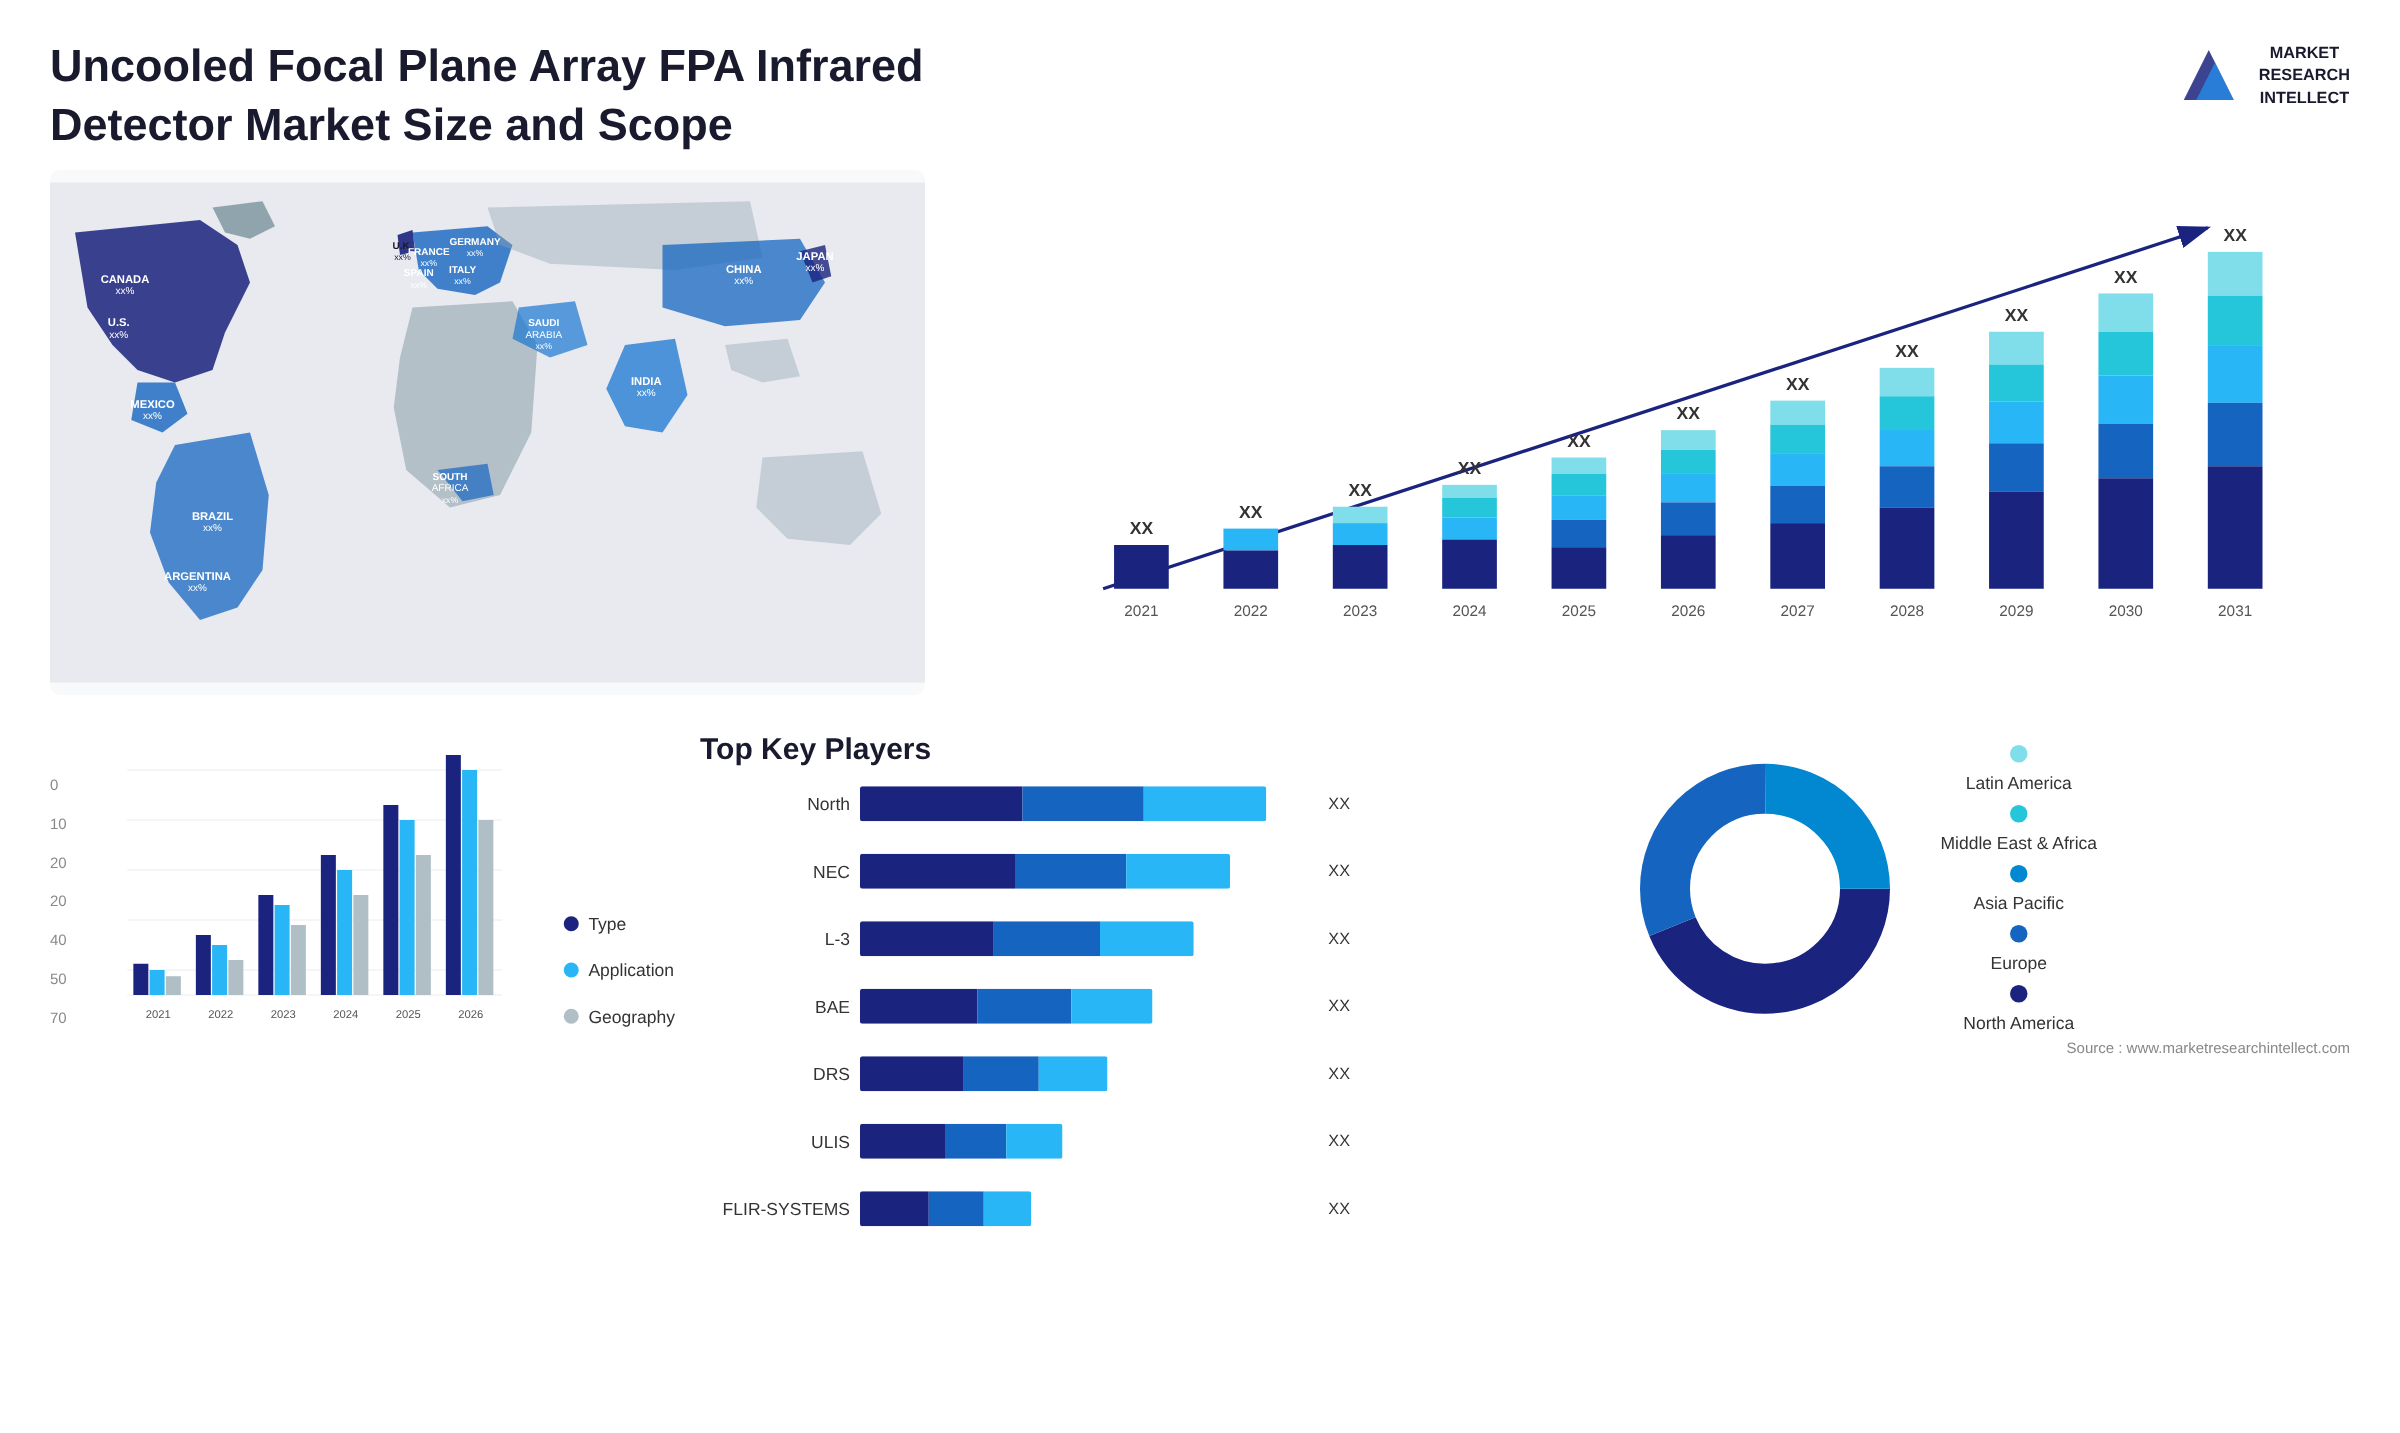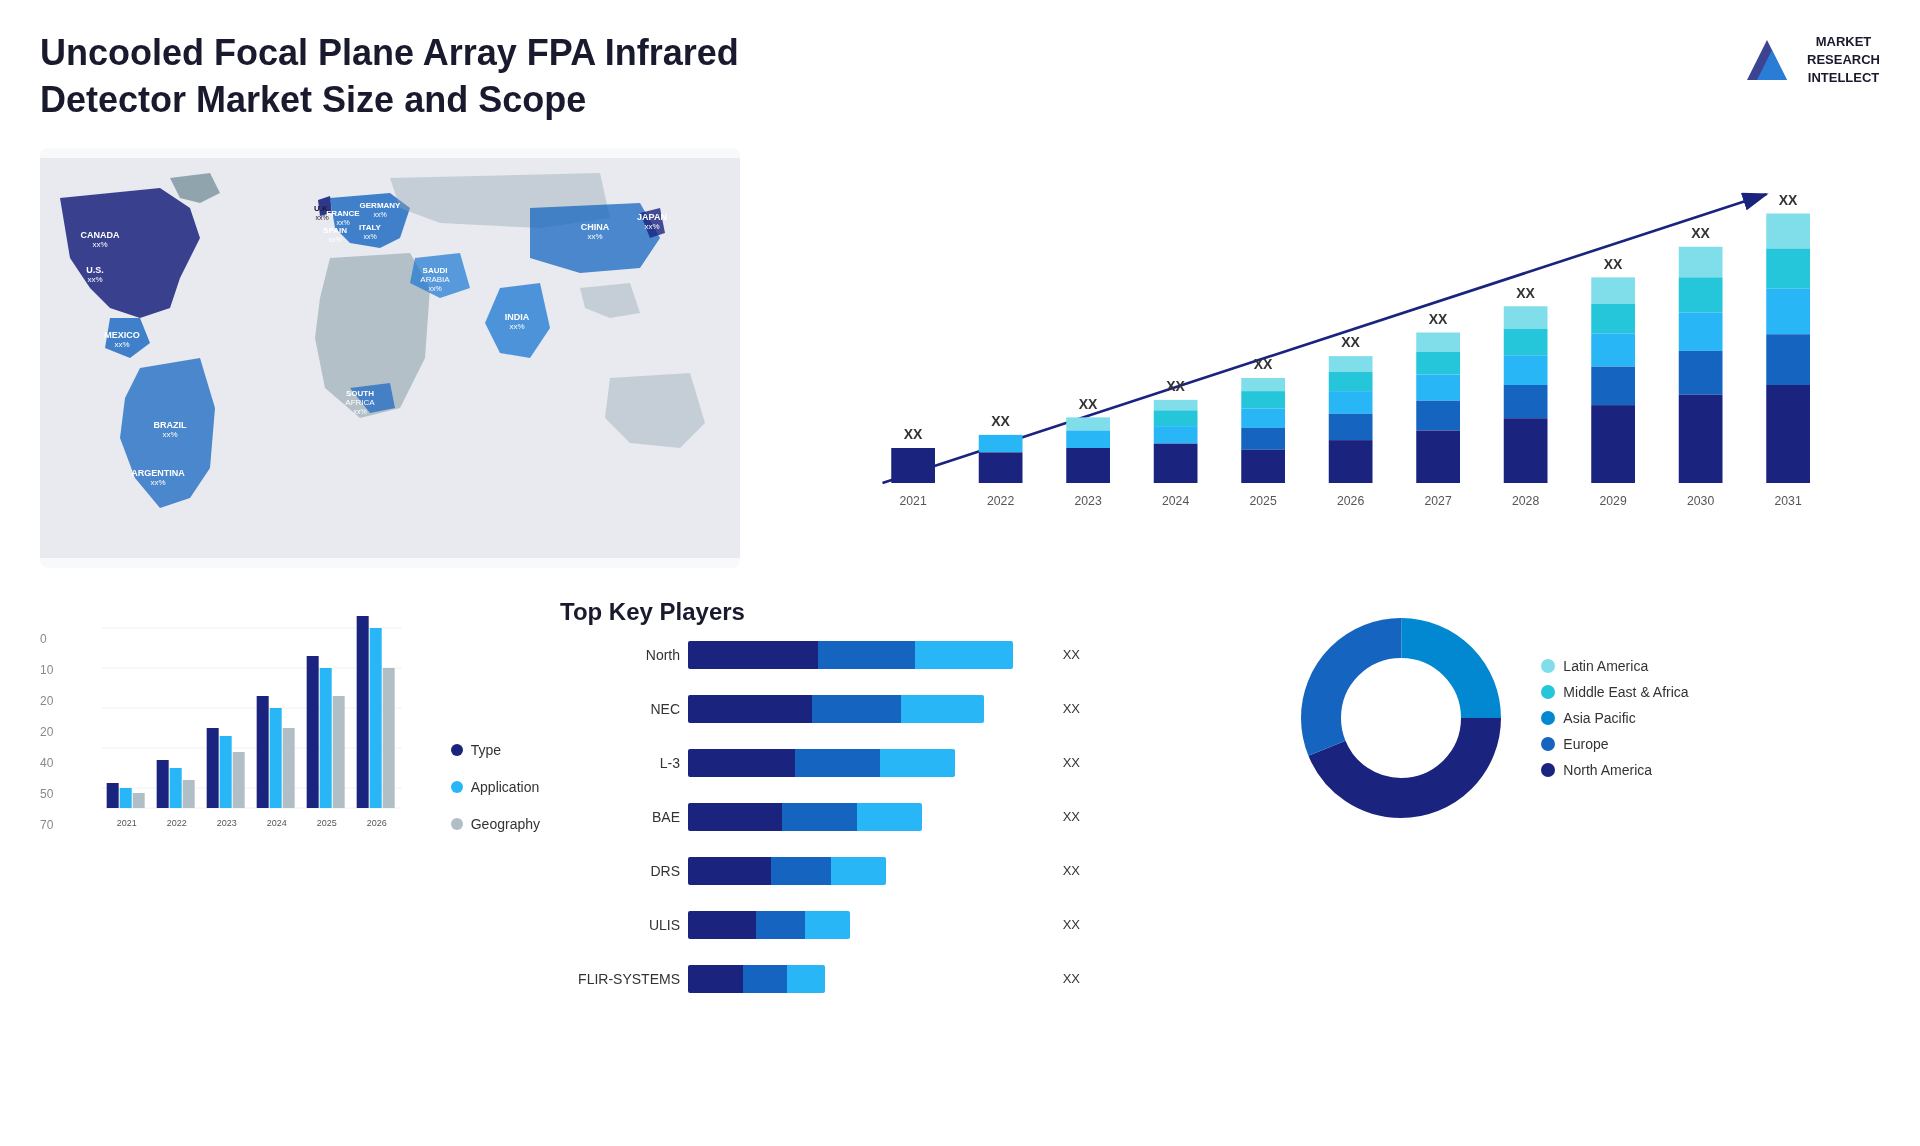--- a/index.html
+++ b/index.html
@@ -17,21 +17,21 @@
       padding: 30px 40px;
       display: flex;
       flex-direction: column;
     }
 
     
     .header {
       display: flex;
       justify-content: space-between;
       align-items: flex-start;
-      margin-bottom: 24px;
+      margin-bottom: 12px;
     }
     .title {
       font-size: 36px;
       font-weight: bold;
       color: #1a1a2e;
       max-width: 700px;
       line-height: 1.3;
     }
     .logo-area {
       display: flex;
@@ -195,20 +195,21 @@
       display: flex;
       flex-direction: column;
       gap: 10px;
       font-size: 14px;
       color: #333;
     }
     .reg-legend-item {
       display: flex;
       align-items: center;
       gap: 8px;
+      flex-direction: column;
     }
     .reg-dot {
       width: 14px;
       height: 14px;
       border-radius: 50%;
     }
 
     .source-text {
       text-align: right;
       font-size: 12px;
@@ -627,16 +628,17 @@
           <div class="reg-legend-item">
             <div class="reg-dot" style="background:#1565c0;"></div>
             <span>Europe</span>
           </div>
           <div class="reg-legend-item">
             <div class="reg-dot" style="background:#1a237e;"></div>
             <span>North America</span>
           </div>
         </div>
       </div>
+      <div class="source-text">Source : www.marketresearchintellect.com</div>
     </div>
 
   </div>
 </div>
 
 </body></html>

